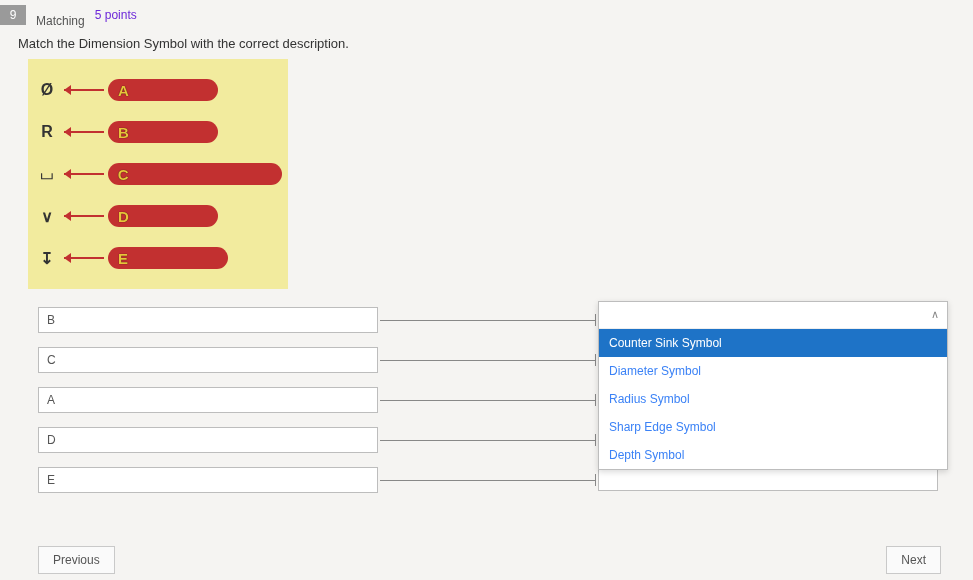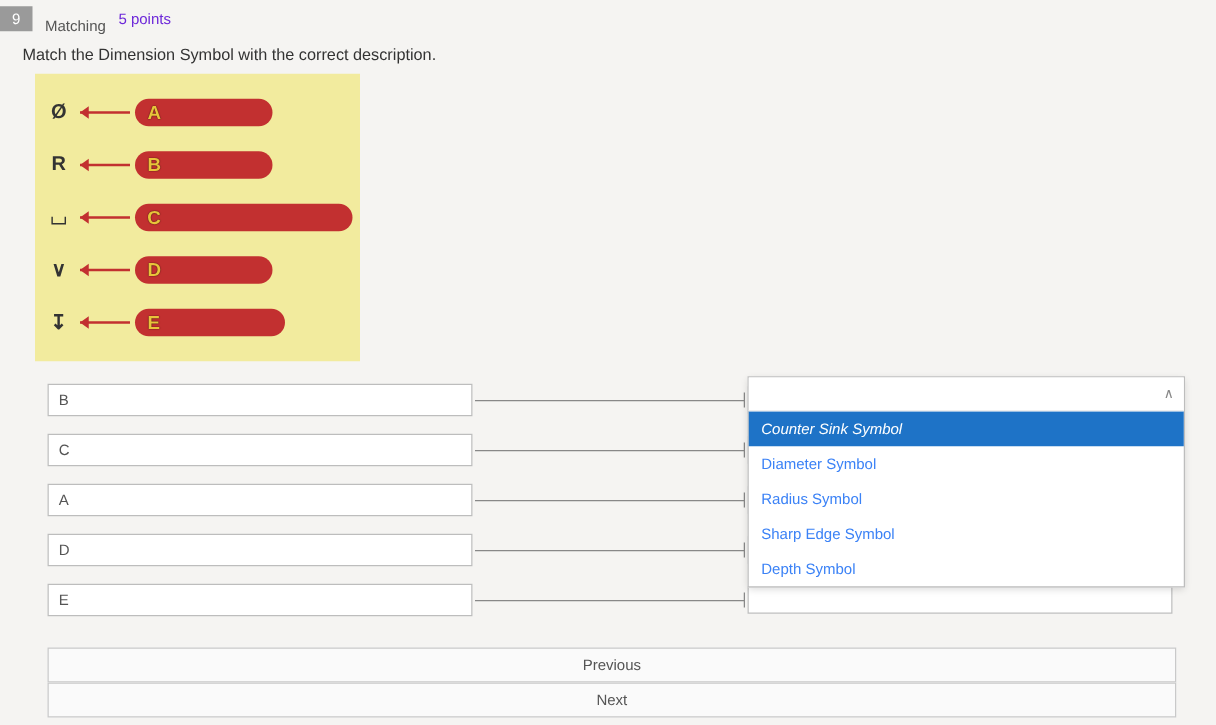--- a/index.html
+++ b/index.html
@@ -161,31 +161,29 @@
   }
   .dd-item {
     padding: 7px 10px;
     font-size: 12px;
     color: #3b82f6;
     cursor: pointer;
   }
   .dd-item.sel {
     background: #1e73c7;
     color: #fff;
-    font-style: italic;
   }
   .footer {
     position: absolute;
     bottom: 6px;
     left: 0;
     width: 973px;
     display: flex;
     justify-content: space-between;
     padding: 0 32px 0 38px;
-    flex-direction: column;
   }
   .btn {
     border: 1px solid #c9c9c9;
     background: #fafafa;
     color: #555;
     font-size: 12px;
     padding: 6px 14px;
     cursor: pointer;
   }
 </style>

